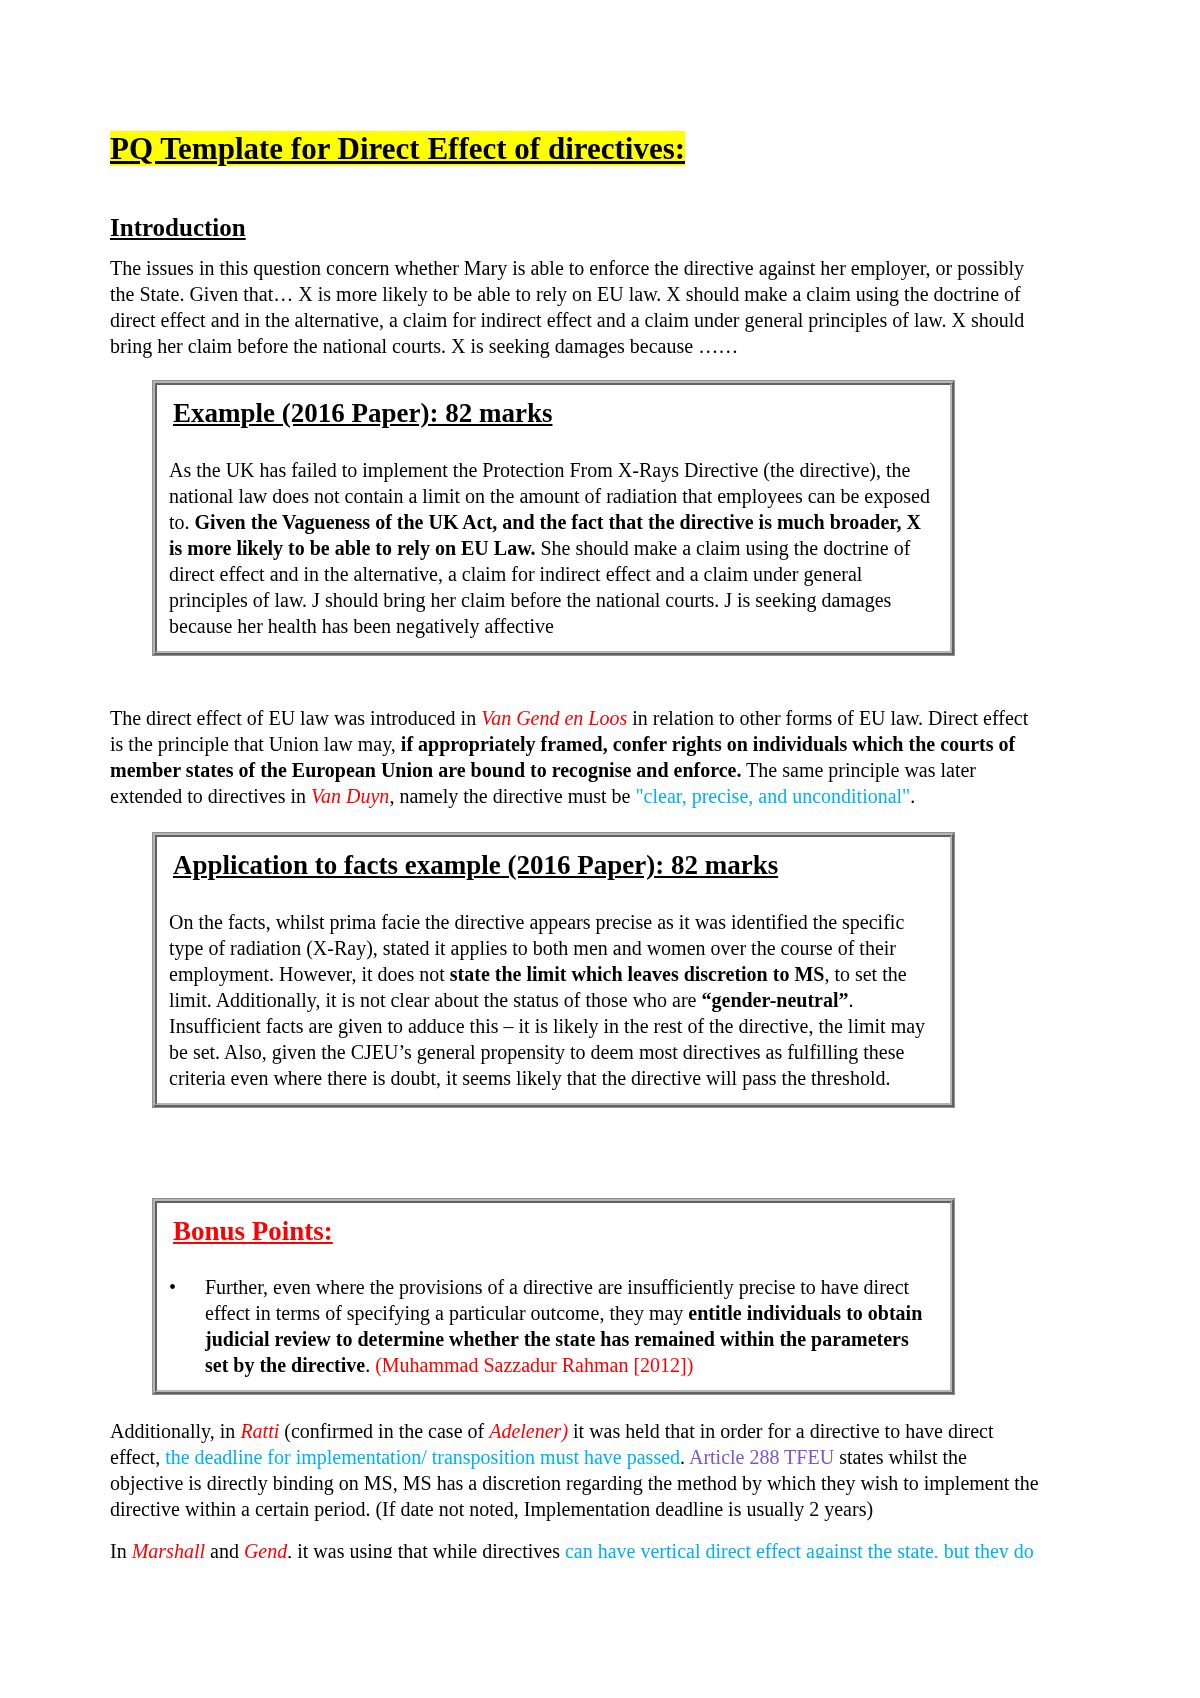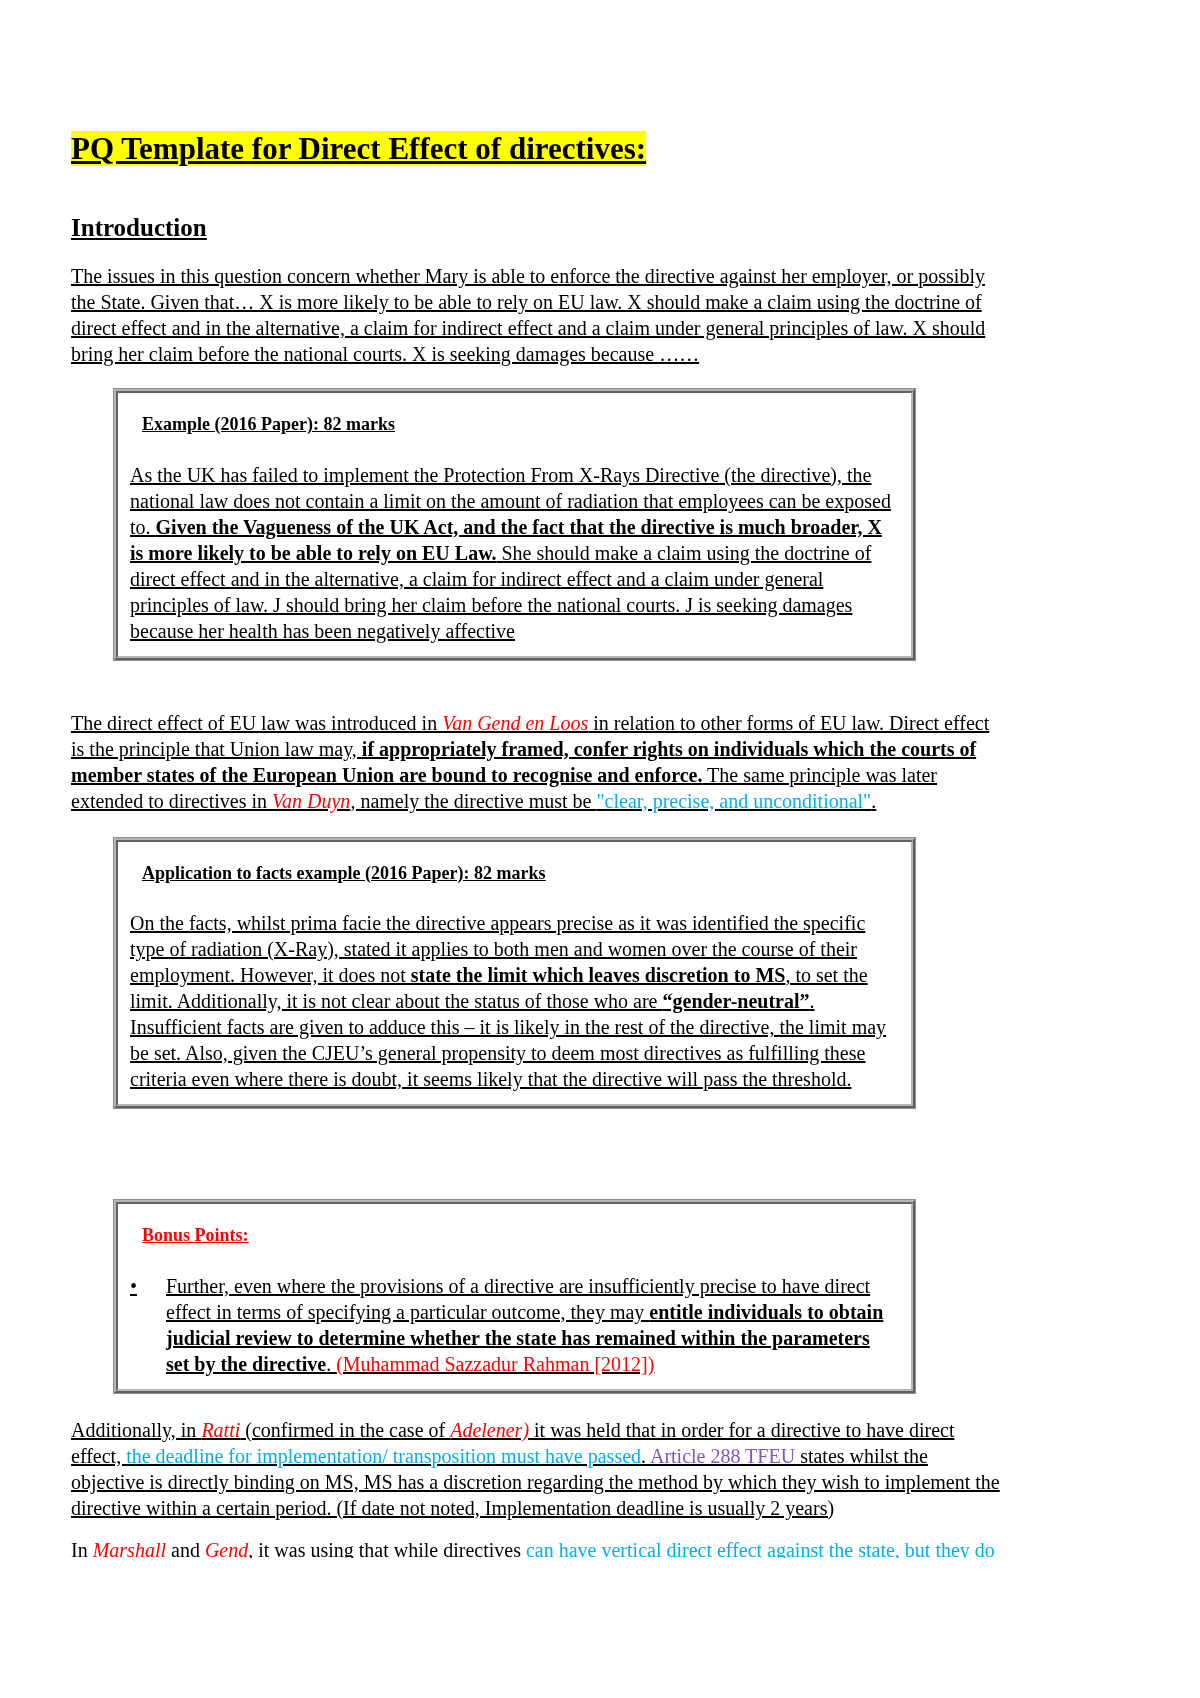--- a/index.html
+++ b/index.html
@@ -1,41 +1,40 @@
 <!DOCTYPE html>
 <html style="--highlight: #ffff00; --case_red: #ff0000; --info_blue: #00b0f0; --article_purple: #7d55c8;"><head>
 <meta charset="utf-8">
 <style>
   html,body { margin:0; padding:0; background:#ffffff; }
   .page {
     position:relative;
     width:1200px;
     height:1558px;
     box-sizing:border-box;
-    padding:130px 130px 0 71px;
+    padding:130px 130px 0 110px;
     font-family:"Liberation Serif", serif;
     color:#000;
     overflow:hidden;
-    text-decoration:underline;
   }
   .hl { background:var(--highlight,#ffff00); }
   h1 { font-size:31px; margin:0 0 46px 0; font-weight:700; line-height:1.2; }
   h1 .hl { text-decoration:underline; }
   h2 { font-size:25px; margin:0; font-weight:700; text-decoration:underline; line-height:1.2; }
-  .body { font-size:20px; line-height:26px; margin:20px 0 0 0; max-width:935px; }
+  .body { font-size:20px; line-height:26px; margin:12px 0 0 0; max-width:935px; }
   .box {
     box-sizing:border-box;
     width:801px;
     margin:22px 0 0 43px;
     border:4px ridge #b5b5b5;
     outline:1px solid #8f8f8f;
     padding:8px 16px 12px 12px;
     background:#ffffff;
   }
-  .box-heading { font-size:18px; font-weight:700; text-decoration:underline; margin:12px; line-height:1.25; }
+  .box-heading { font-size:27px; font-weight:700; text-decoration:underline; margin:4px; line-height:1.25; }
   .box .body { margin-top:26px; max-width:none; }
   .b  { font-weight:700;text-align:center; }
   .ri { color:var(--case_red,#ff0000); font-style:italic;text-align:right; }
   .r  { color:var(--case_red,#ff0000); }
   .bl { color:var(--info_blue,#00b0f0); }
   .pu { color:var(--article_purple,#7d55c8); }
   .gap-lg { margin-top:50px; }
   .gap-box-after { margin-top:24px; }
   .bonus-box { margin-top:92px; }
   .bonus-heading { color:var(--case_red,#ff0000); }

